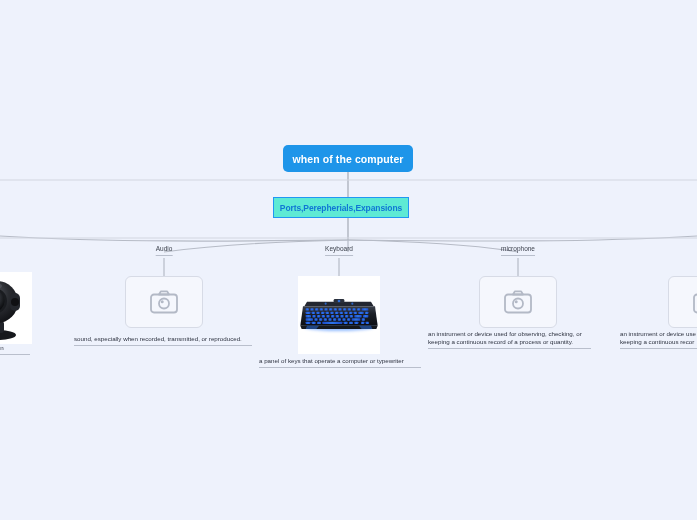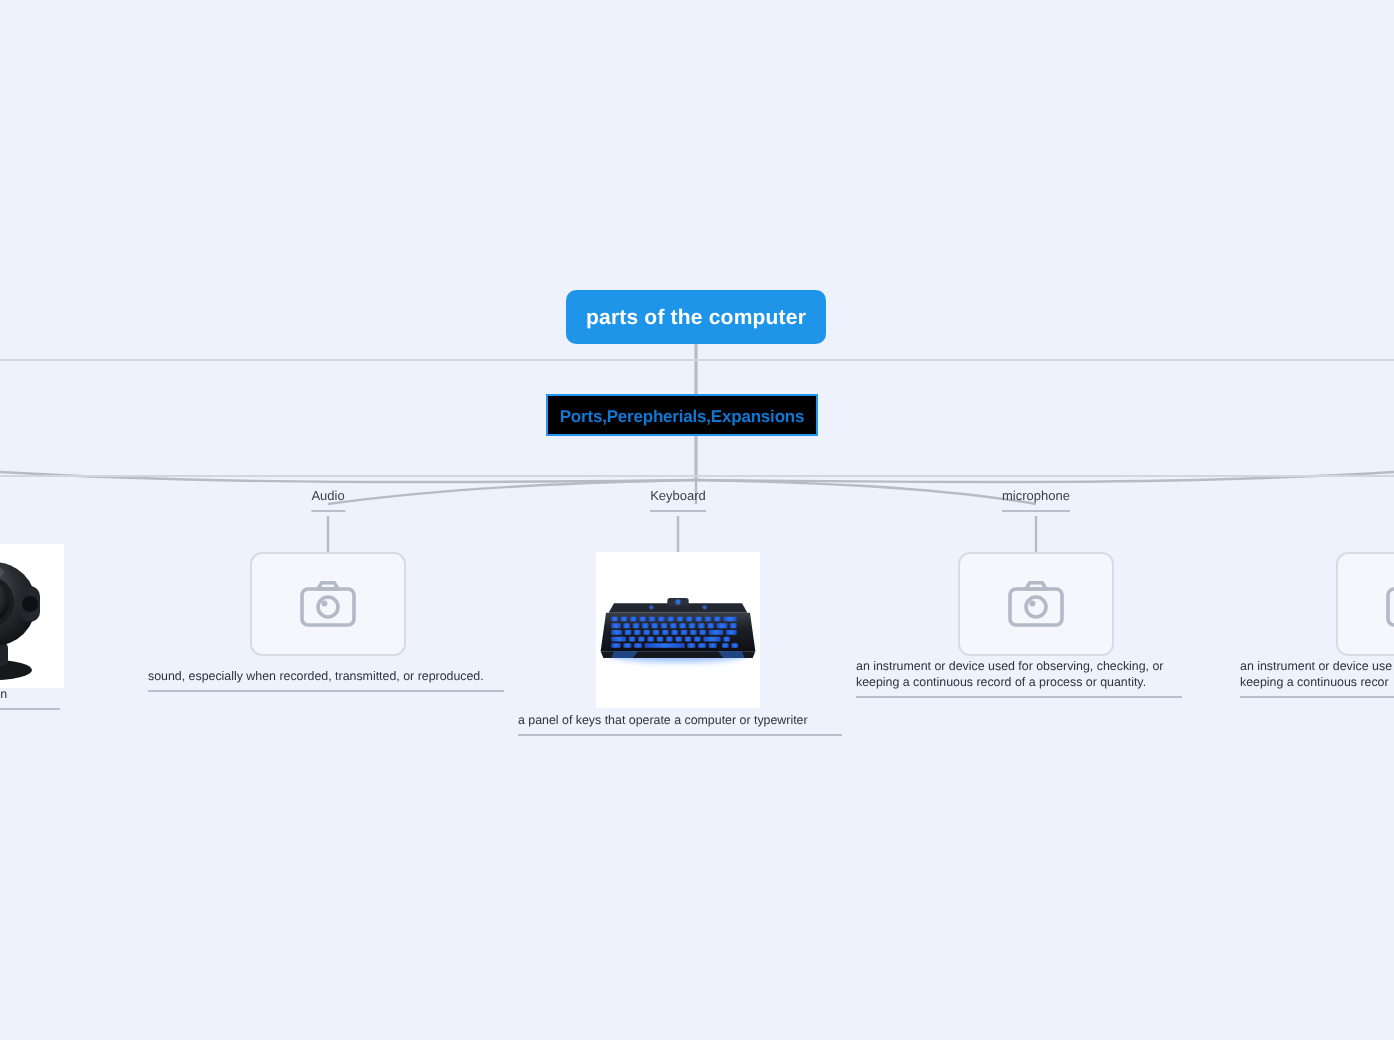--- a/index.html
+++ b/index.html
@@ -54,21 +54,21 @@
   }
 
   
   .l1-node {
     position: absolute;
     left: 273px;
     top: 197px;
     width: 136px;
     height: 21px;
     box-sizing: border-box;
-    background: #000000;
+    background: #5eead4;
     border: 1.4px solid #2196f3;
     border-radius: 0;
     color: #1077d4;
     font-size: 8.5px;
     font-weight: bold;
     letter-spacing: -0.1px;
     display: flex;
     align-items: center;
     justify-content: center;
     z-index: 6;
@@ -168,21 +168,21 @@
 
       <path d="M0,238 L697,238" stroke="#d2d6e0" stroke-width="1"></path>
 
       <path d="M164,258 L164,276"></path>
       <path d="M339,258 L339,276"></path>
       <path d="M518,258 L518,276"></path>
     </g>
   </svg>
 
   <div class="root-node">
-    <span>parts of the computer</span>
+    <span>when of the computer</span>
   </div>
 
   <div class="l1-node">
     <span>Ports,Perepherials,Expansions</span>
   </div>
 
   <div class="leaf" style="left:-38px; top:244px; width:110px;">
     <div class="leaf-card" style="left:0px; top:28px;">
       <div class="img-photo" style="width:70px; height:72px;">
         <div class="wc-wrap">

